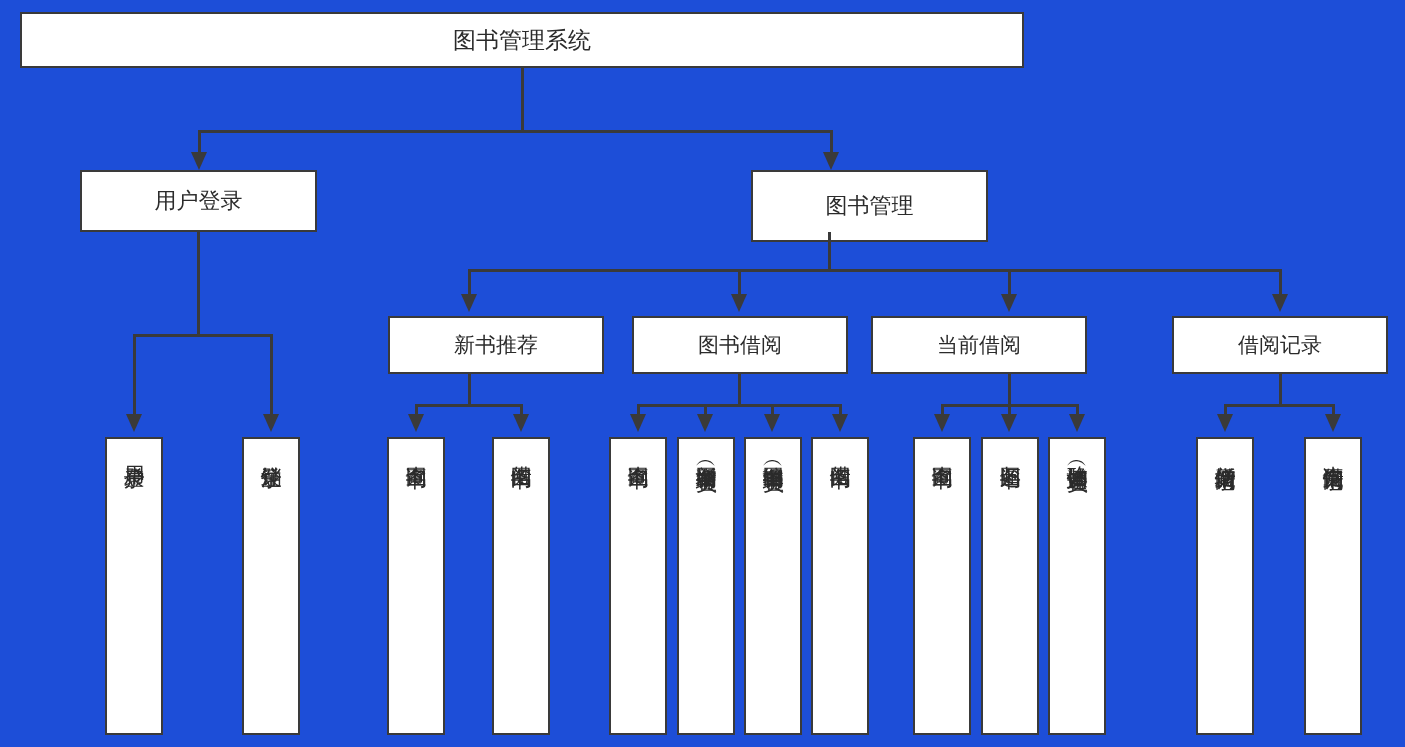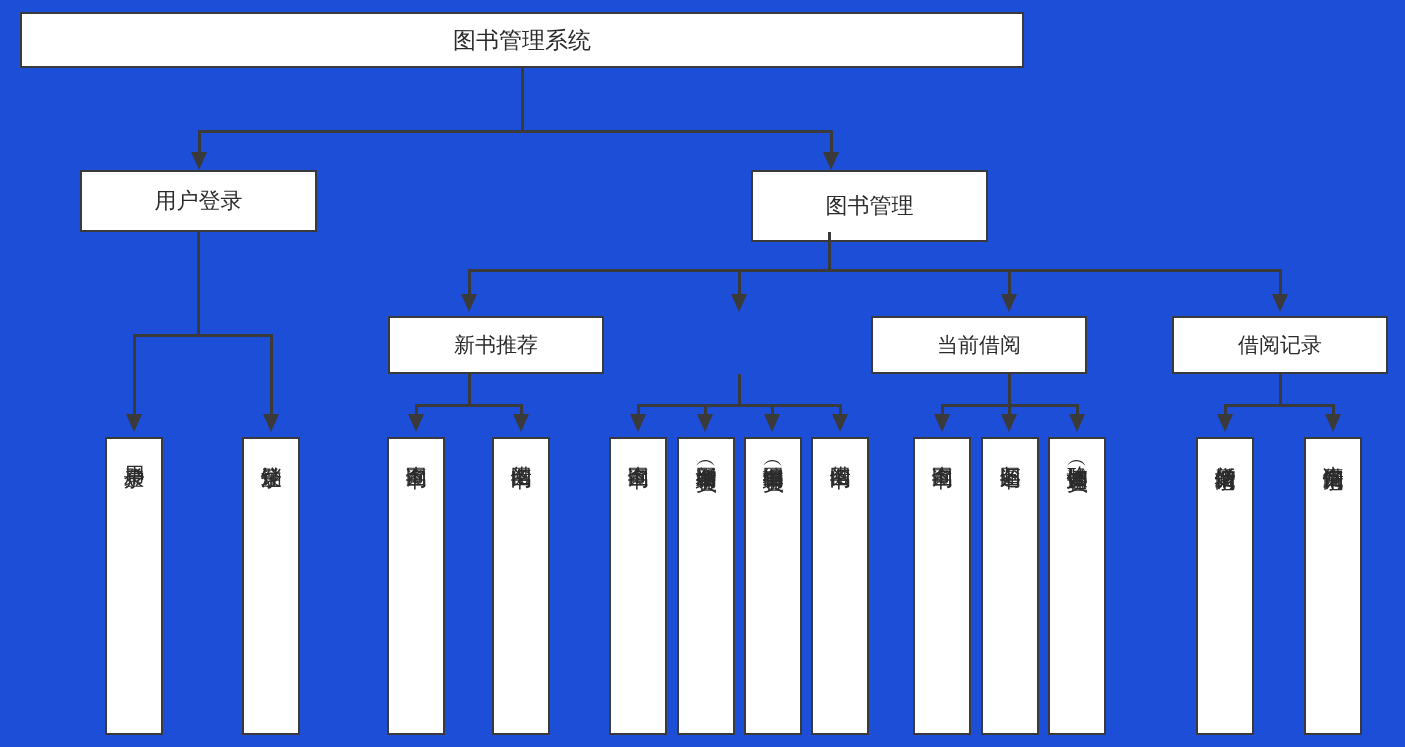--- a/index.html
+++ b/index.html
@@ -128,20 +128,23 @@
   <div class="arrow" style="left:731px; top:294px;"></div>
 
   <div class="conn v" style="left:1008px; top:269px; height:28px;"></div>
   <div class="arrow" style="left:1001px; top:294px;"></div>
 
   <div class="conn v" style="left:1279px; top:269px; height:28px;"></div>
   <div class="arrow" style="left:1272px; top:294px;"></div>
 
   <div class="node level3" style="left:362px; top:316px; width:216px; height:58px;margin-left:26px;">
     <span class="label">新书推荐</span>
+  </div>
+  <div class="node level3" style="left:632px; top:316px; width:216px; height:58px;">
+    <span class="label">图书借阅</span>
   </div>
   <div class="node level3" style="left:871px; top:316px; width:216px; height:58px;">
     <span class="label">当前借阅</span>
   </div>
   <div class="node level3" style="left:1172px; top:316px; width:216px; height:58px;">
     <span class="label">借阅记录</span>
   </div>
 
   <div class="conn v" style="left:468px; top:374px; height:32px;"></div>
   <div class="conn h" style="left:415px; top:404px; width:107px;"></div>

